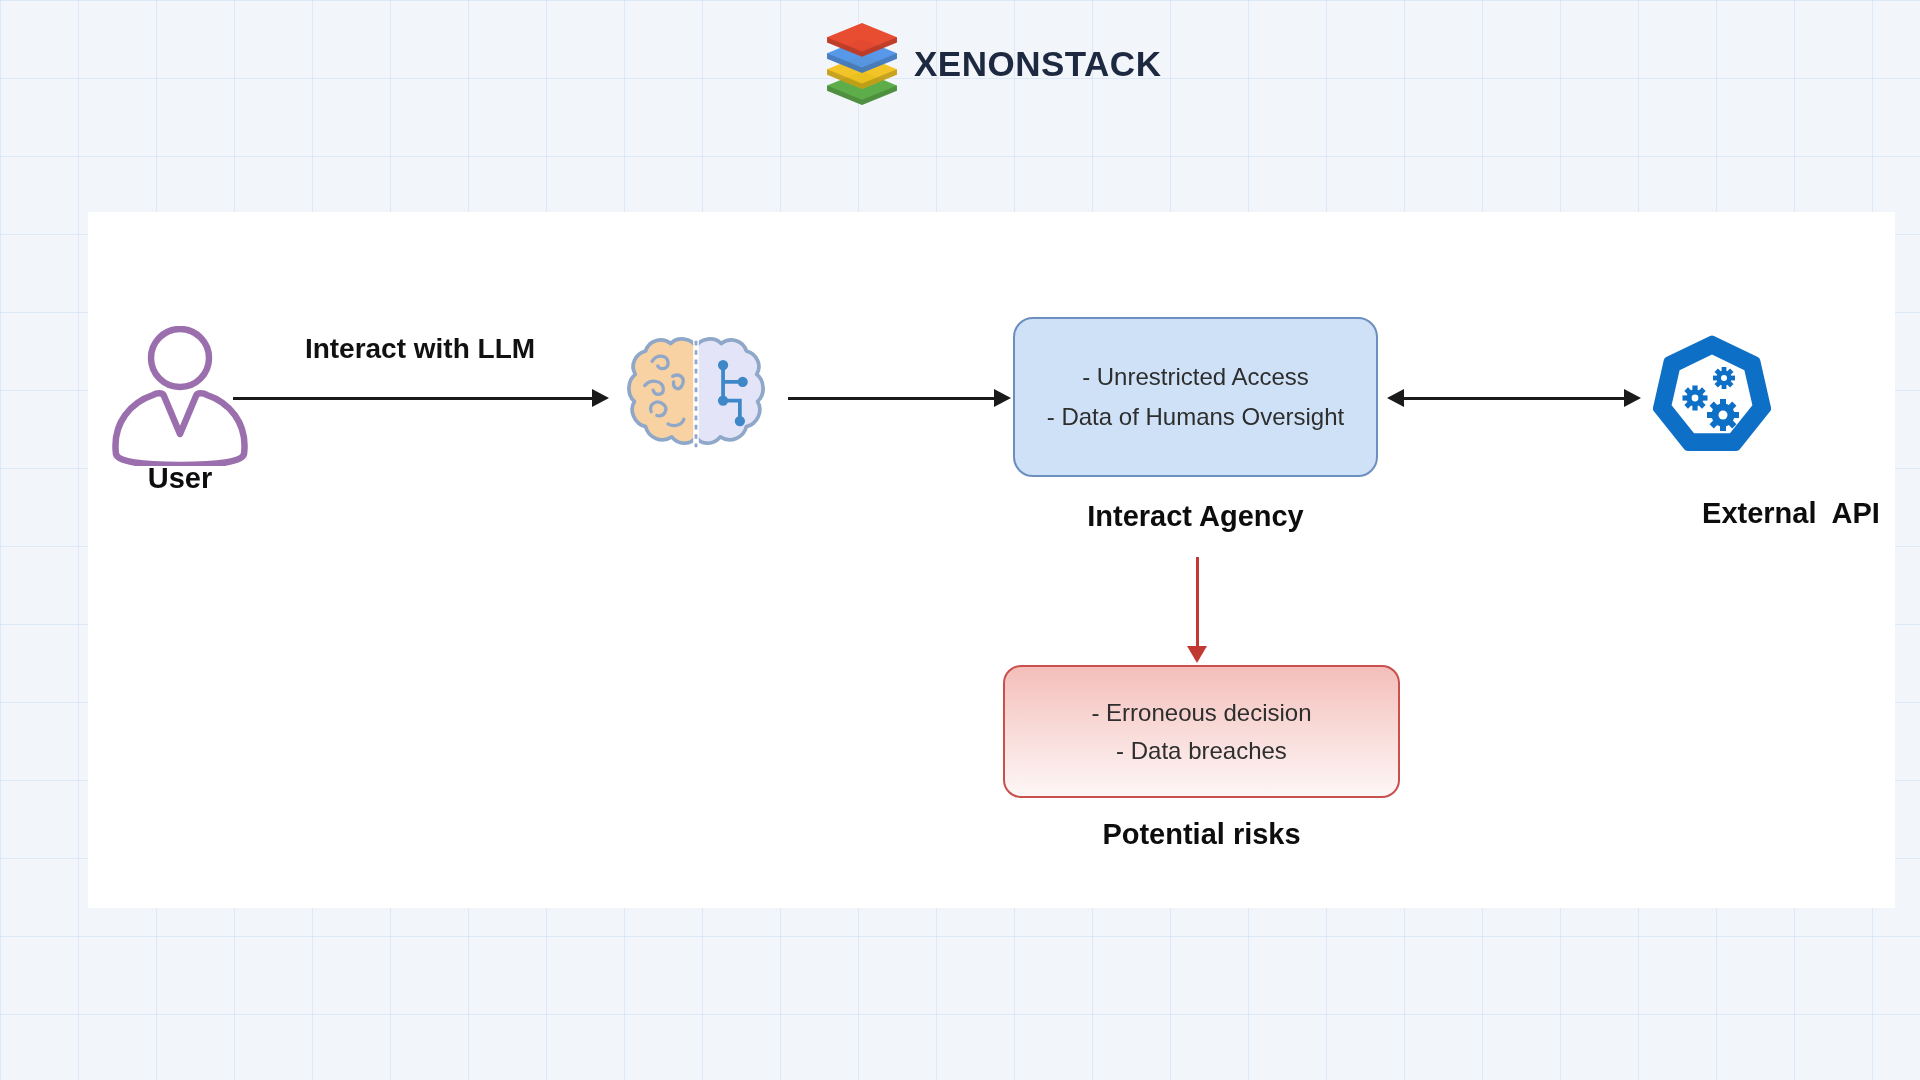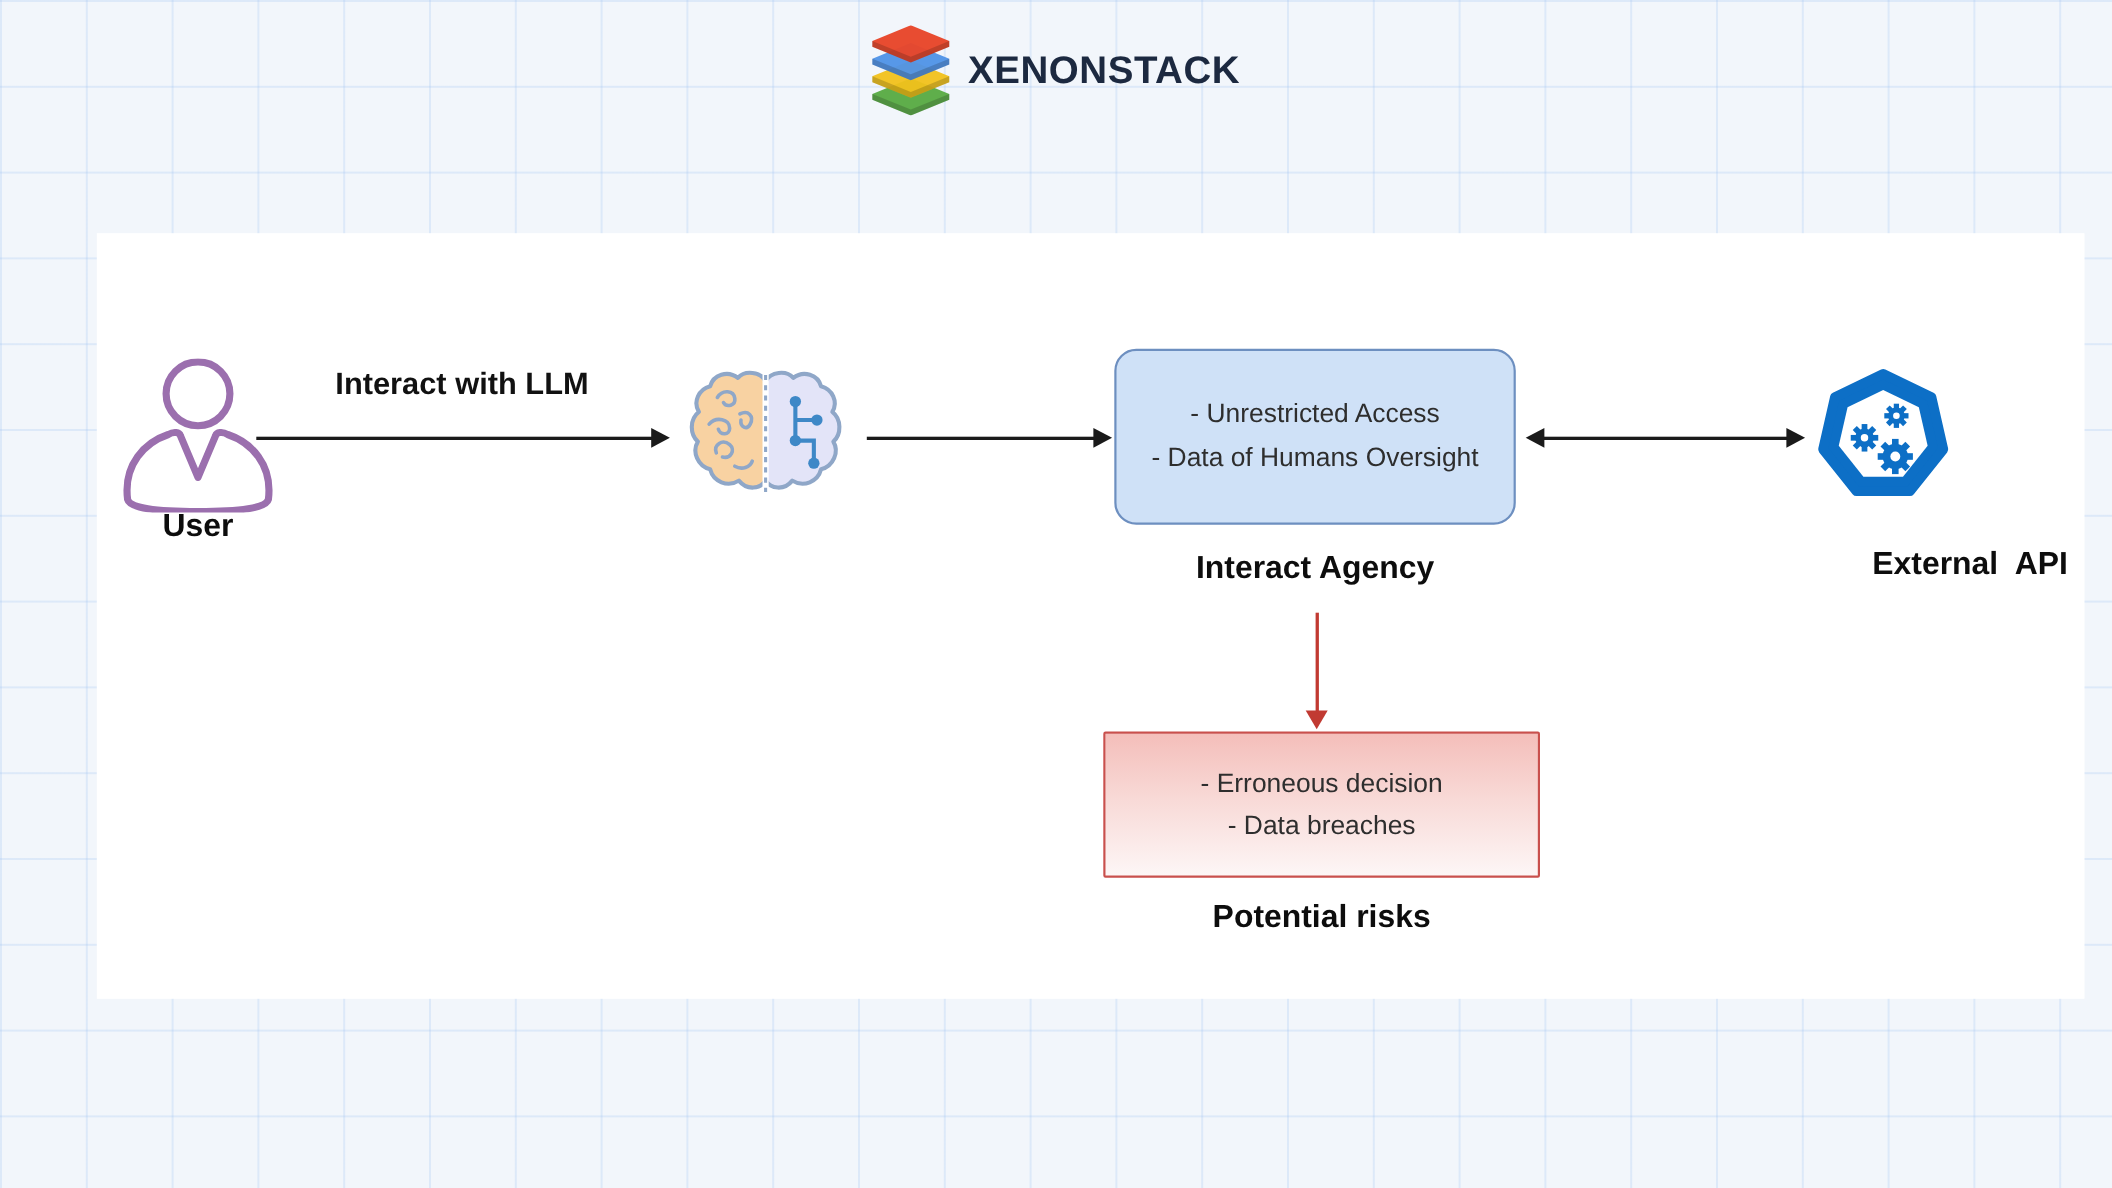--- a/index.html
+++ b/index.html
@@ -13,21 +13,21 @@
       linear-gradient(90deg, rgba(165,198,242,0.28) 1.5px, transparent 1.5px);
     background-size:78px 78px;
   }
 
   .canvas-panel{
     position:absolute; left:88px; top:212px; width:1807px; height:696px;
     background:#ffffff;
   }
 
   
-  .brand{ position:absolute; left:790px; top:22px; display:flex; align-items:center; }
+  .brand{ position:absolute; left:824px; top:22px; display:flex; align-items:center; }
   .brand-logo{ display:block; }
   .brand-name{
     margin-left:14px; font-size:35px; font-weight:700; letter-spacing:0.5px;
     color:#1c2940; line-height:84px;
   }
 
   
   .caption{
     position:absolute; text-align:center; font-weight:700; font-size:29px;
     color:#0d0d0d; white-space:pre;
@@ -41,21 +41,21 @@
   .node-icon{ position:absolute; }
 
   .agency-box{
     position:absolute; left:1013px; top:317px; width:365px; height:160px;
     background:#cfe1f7; border:2px solid #6d8fc0; border-radius:20px;
     display:flex; flex-direction:column; align-items:center; justify-content:center; gap:16px;
   }
   .risks-box{
     position:absolute; left:1003px; top:665px; width:397px; height:133px;
     background:linear-gradient(180deg,#f4beba 0%, #f8d9d6 45%, #fdf6f6 100%);
-    border:2px solid #c9504d; border-radius:2px;
+    border:2px solid #c9504d; border-radius:18px;
     display:flex; flex-direction:column; align-items:center; justify-content:center; gap:14px;
   }
 
   
   .h-line{ position:absolute; height:2.5px; background:#1a1a1a; }
   .v-line{ position:absolute; width:3px; background:#c13a32; }
   .head-right{
     position:absolute; width:0; height:0;
     border-top:9px solid transparent; border-bottom:9px solid transparent;
     border-left:17px solid #1a1a1a;

